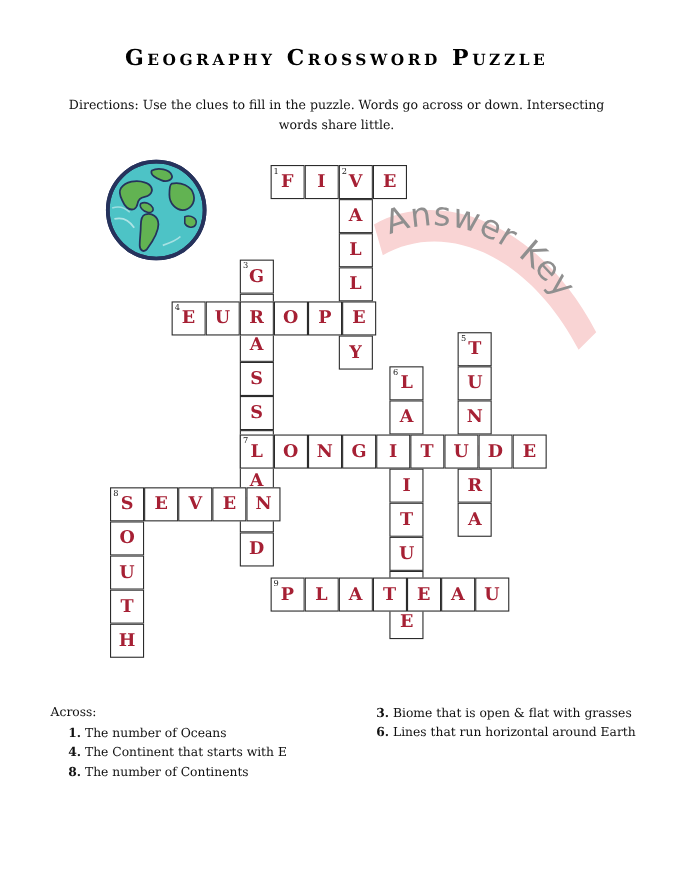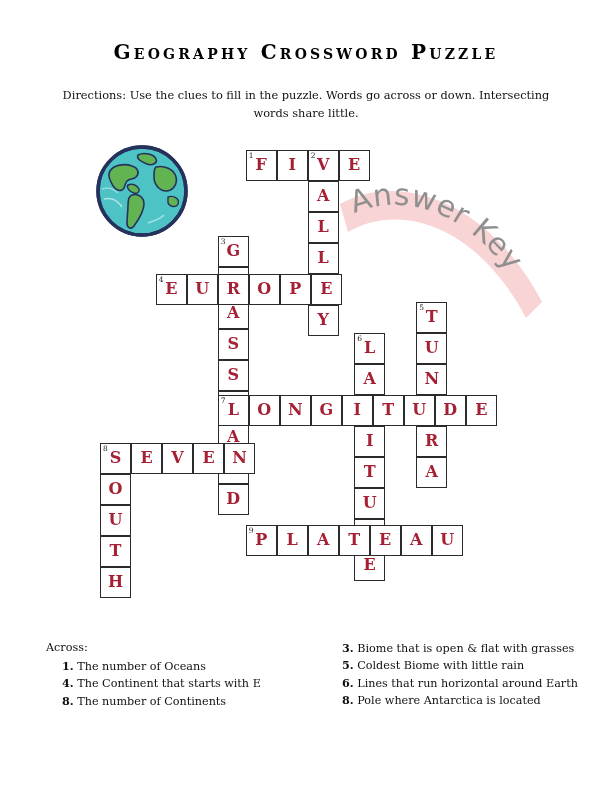--- a/index.html
+++ b/index.html
@@ -394,18 +394,16 @@
     <div class="clue-heading">Across:</div>
     <ul class="clue-list" id="across-list">
         <li class="clue-item"><span class="clue-num">1.</span><span> The number of Oceans</span></li>
         <li class="clue-item"><span class="clue-num">4.</span><span> The Continent that starts with E</span></li>
         <li class="clue-item"><span class="clue-num">8.</span><span> The number of Continents</span></li>
       </ul>
   </div>
   <div class="clue-col" id="clues-down">
     <ul class="clue-list" id="down-list">
         <li class="clue-item"><span class="clue-num">3.</span><span> Biome that is open &amp; flat with grasses</span></li>
-        <li class="clue-item"><span class="clue-num">5.</span><span> Coldest Biome with little rain</span></li>
         <li class="clue-item"><span class="clue-num">6.</span><span> Lines that run horizontal around Earth</span></li>
-        <li class="clue-item"><span class="clue-num">8.</span><span> Pole where Antarctica is located</span></li>
       </ul>
   </div>
 </div>
 
 </body></html>

